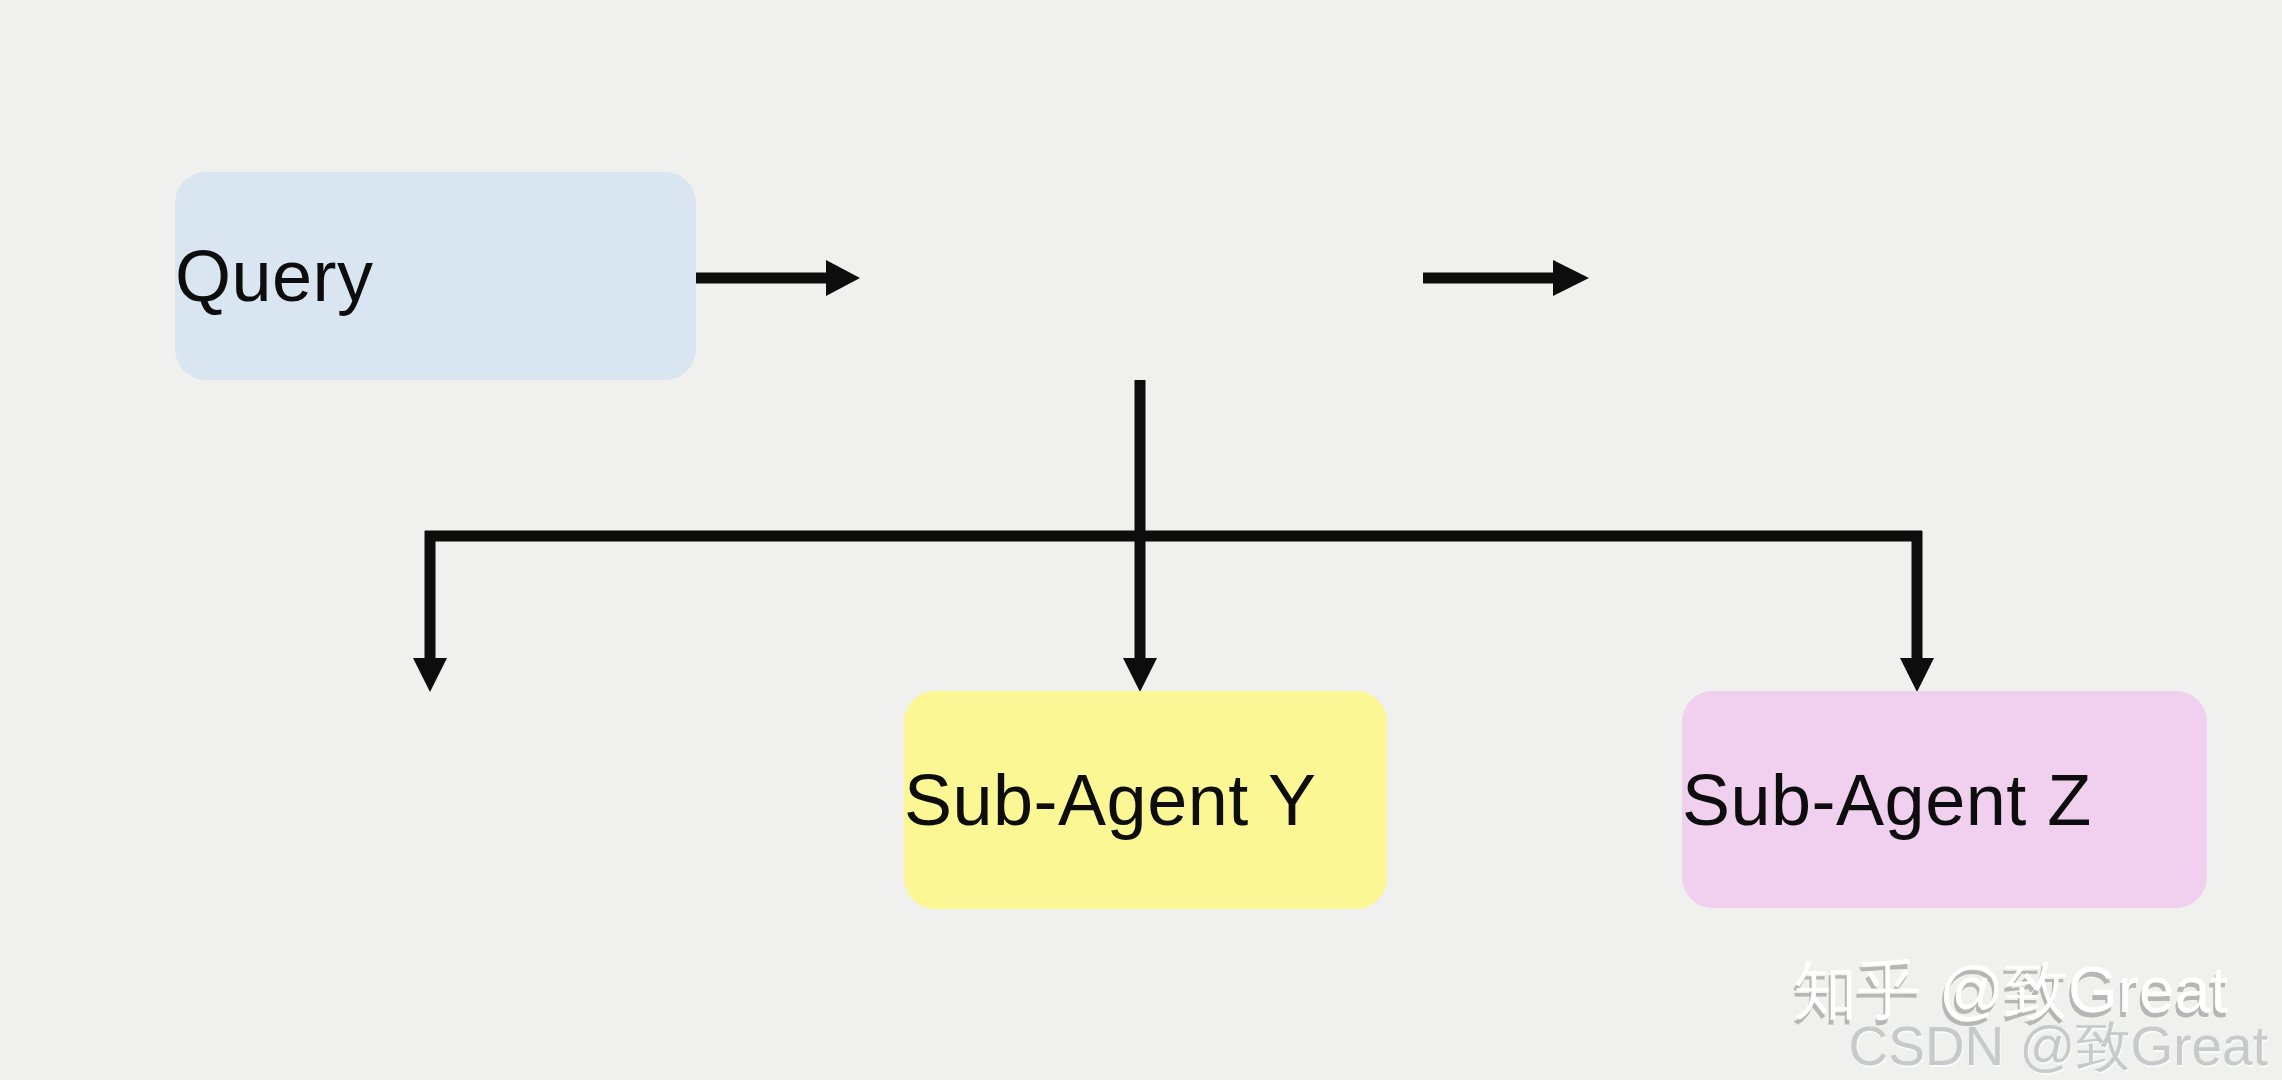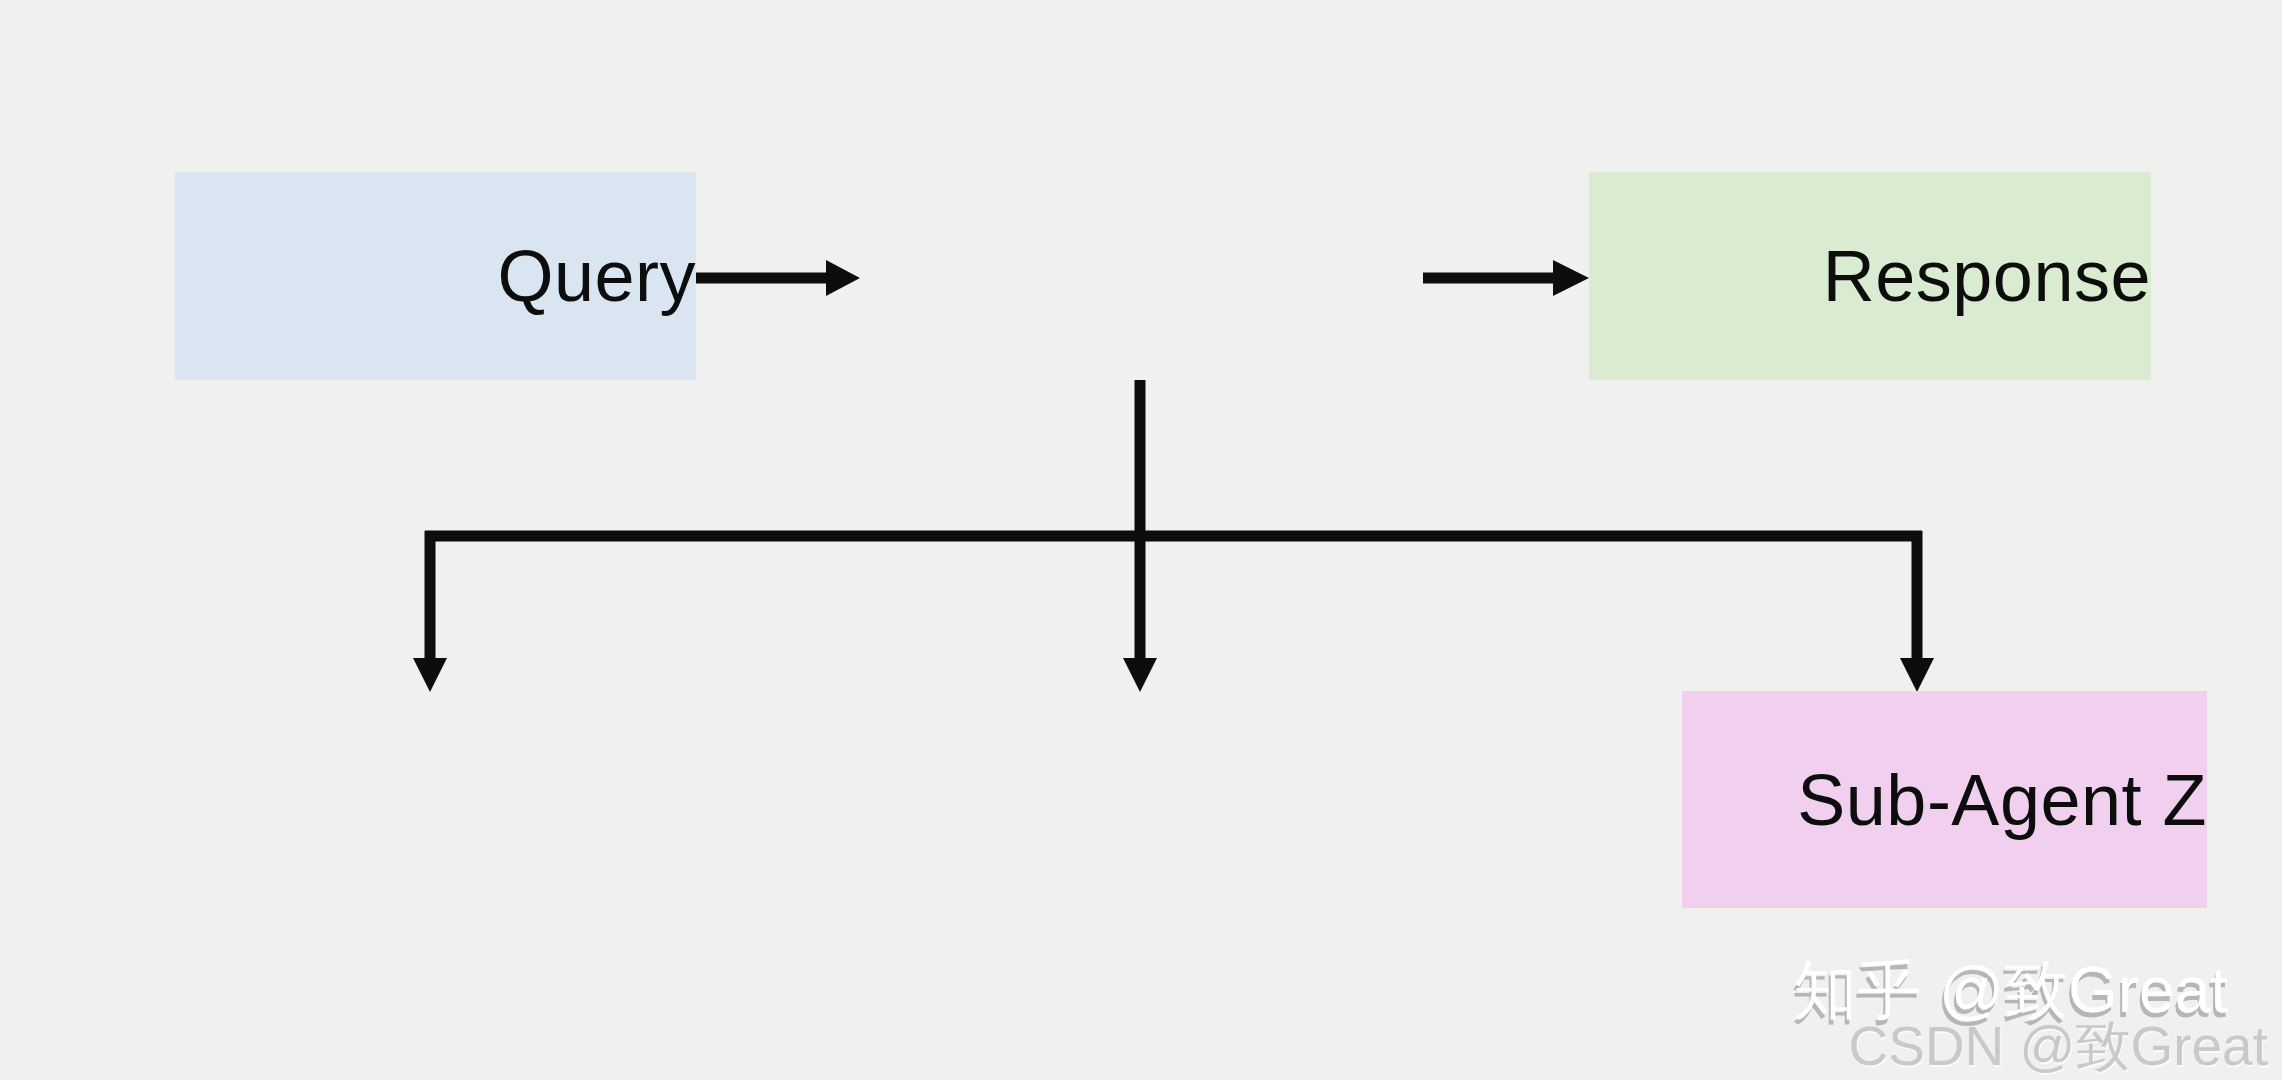--- a/index.html
+++ b/index.html
@@ -15,22 +15,23 @@
   }
   .edges-svg {
     position: absolute; left: 0; top: 0;
     width: 2282px; height: 1080px;
     pointer-events: none;
   }
   .edges-svg .link { fill: none; stroke-width: 11; }
   .edges-svg .head { stroke: none; }
   .node {
     position: absolute;
-    display: flex; align-items: center; justify-content: flex-end;
+    display: flex; align-items: center; justify-content: flex-start;
     text-align: center;
+    border-radius: 31px;
   }
   .node .label {
     font-size: 72px;
     line-height: 1;
     color: #0d0d0d;
     letter-spacing: 0.5px;
     white-space: nowrap;
   }
   
   .node-query        { left: 175px;  top: 172px; width: 521px; height: 208px; }
@@ -89,25 +90,25 @@
       <path class="link" d="M1917 531 V658"></path>
       <path class="head" d="M1900 658 L1934 658 L1917 692 Z"></path>
     </g>
   </svg>
 
   <div class="node node-query" style="background-color: rgb(217, 230, 242);">
     <span class="label">Query</span>
   </div>
 
 
-  <div class="node node-response" style="background-color: rgb(217, 236, 209);">
-    <span class="label">Response</span>
-  </div>
 
 
+  <div class="node node-sub-agent-y" style="background-color: rgb(251, 247, 148);">
+    <span class="label">Sub-Agent Y</span>
+  </div>
 
   <div class="node node-sub-agent-z" style="background-color: rgb(240, 208, 238);">
     <span class="label">Sub-Agent Z</span>
   </div>
 
   <div class="watermark">
     <div class="watermark-line1">知乎 @致Great</div>
     <div class="watermark-line2">CSDN @致Great</div>
   </div>
 

